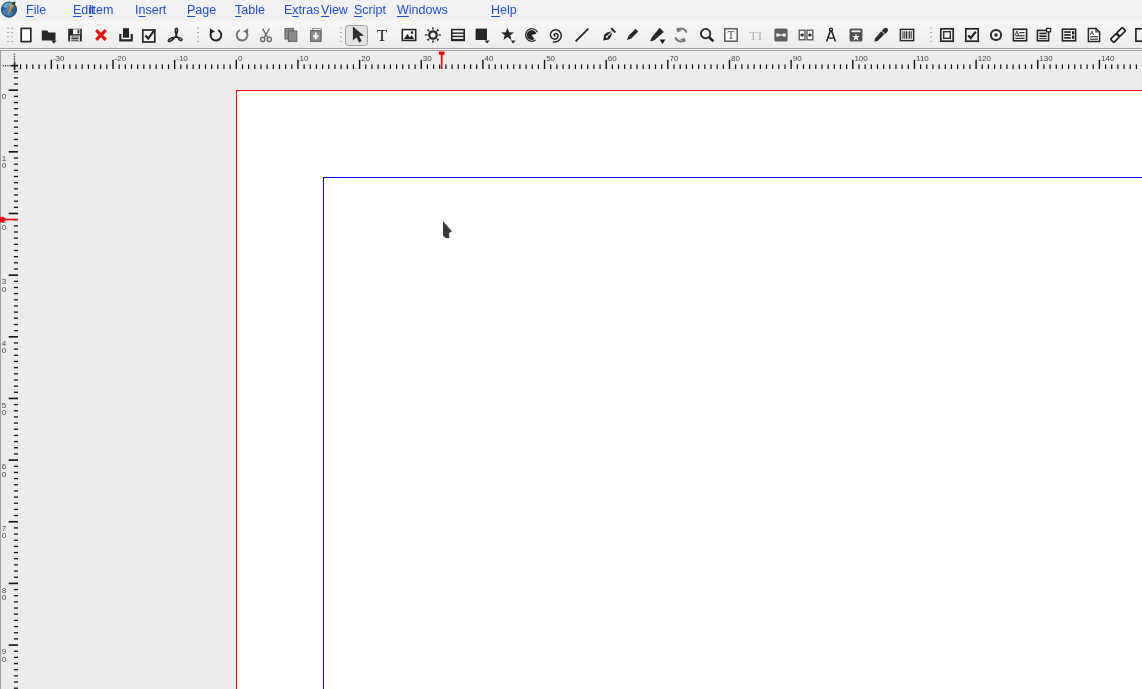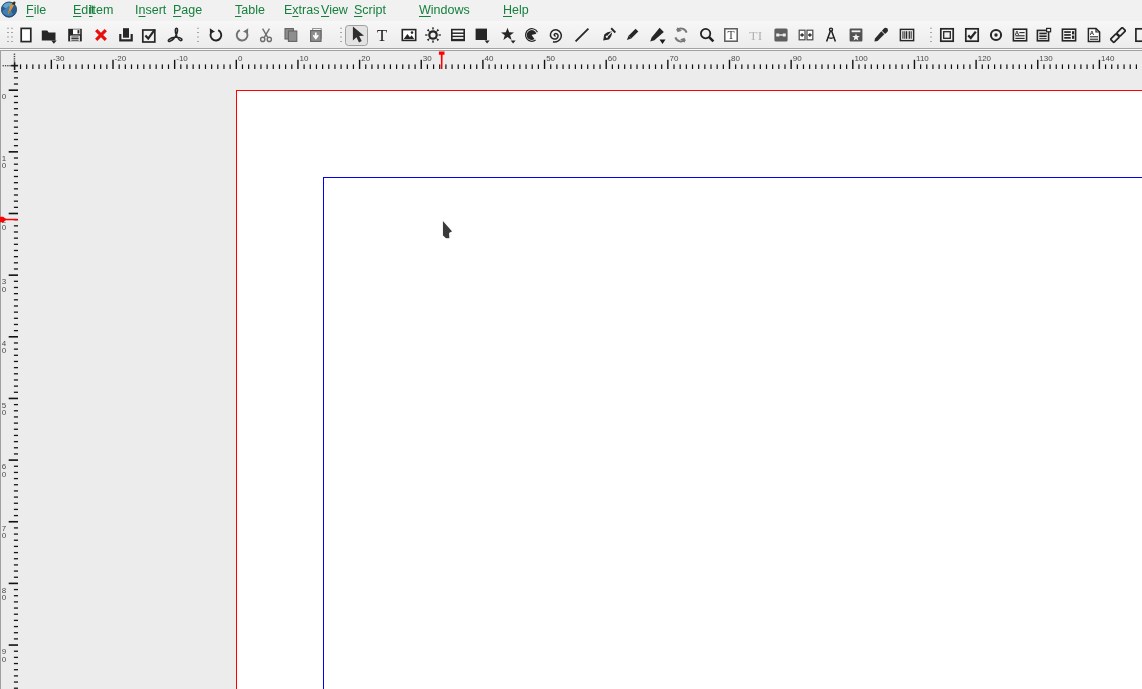--- a/index.html
+++ b/index.html
@@ -1,17 +1,17 @@
 <!DOCTYPE html>
 <html><head><meta charset="utf-8"><style>
 * { margin:0; padding:0; box-sizing:border-box; }
 html,body { width:1142px; height:689px; overflow:hidden; }
 body { font-family:"Liberation Sans",sans-serif; position:relative; background:#f1f1f1; }
 #menubar { position:absolute; left:0; top:0; width:100%; height:21px; background:#f1f1f1; }
-.mi { position:absolute; top:2.5px; font-size:12.5px; color:#15803d; }
+.mi { position:absolute; top:2.5px; font-size:12.5px; color:#1d4ed8; }
 .mi u { text-decoration-thickness:1px; text-underline-offset:2px; }
 #toolbar { position:absolute; left:0; top:21px; width:100%; height:27px;
   background:linear-gradient(#f7f7f7,#ececec); }
 .ti { position:absolute; top:27px; }
 .tbdots { position:absolute; top:26px; height:18px; width:2px;
   background-image:radial-gradient(circle, #9a9a9a 0.8px, transparent 0.95px);
   background-size:2px 4.4px; }
 #tbborder { position:absolute; left:0; top:48px; width:100%; height:3px;
   border-top:1px solid #a3a3a3; border-bottom:1px solid #a0a0a0; background:#fbfbfb; }
 #workspace { position:absolute; left:0; top:51px; width:100%; height:638px; background:#ececec; }
@@ -29,27 +29,27 @@
  <path d="M1 10.4 L8 4.8 L12 13.8 A7.6 7.6 0 0 1 1 10.4 Z" fill="#3f7fb4"></path>
  <circle cx="8" cy="8.6" r="7.6" fill="none" stroke="#16395c" stroke-width="0.8"></circle>
  <path d="M12.6 0.8 c1.2 -0.6 2.3 0.3 1.8 1.5 l-1 1.9 -2.4 -1.6 Z" fill="#3a2c16"></path>
  <path d="M13.2 4 L9.4 10.2 L7.3 13.2 l-0.5 -0.3 0.9 -3.5 2 -6.2 Z" fill="#dd9336"></path>
  <path d="M8 9.6 l1.3 0.8 -2 2.7 Z" fill="#b5741f"></path>
 </svg>
 <span class="mi" style="left:26px"><u>F</u>ile</span>
     <span class="mi" style="left:73px"><u>E</u>dit</span>
     <span class="mi" style="left:89px"><u>I</u>tem</span>
     <span class="mi" style="left:135px">I<u>n</u>sert</span>
-    <span class="mi" style="left:173px"><u>P</u>age</span>
+    <span class="mi" style="left:187px"><u>P</u>age</span>
     <span class="mi" style="left:235px"><u>T</u>able</span>
     <span class="mi" style="left:284px">E<u>x</u>tras</span>
     <span class="mi" style="left:321px"><u>V</u>iew</span>
     <span class="mi" style="left:354px"><u>S</u>cript</span>
-    <span class="mi" style="left:419px"><u>W</u>indows</span>
-    <span class="mi" style="left:503px"><u>H</u>elp</span>
+    <span class="mi" style="left:397px"><u>W</u>indows</span>
+    <span class="mi" style="left:491px"><u>H</u>elp</span>
 </div>
 <div id="toolbar"></div>
 <div class="tbdots" style="left:7px"></div>
 <div class="tbdots" style="left:11px"></div>
 <div class="tbdots" style="left:196.5px"></div>
 <div class="tbdots" style="left:339.5px"></div>
 <div class="tbdots" style="left:930px"></div>
 <div style="position:absolute;left:345px;top:24.5px;width:22.5px;height:21.5px;background:#e3e3e3;border:1px solid #9f9f9f;border-radius:3.5px;box-sizing:border-box"></div>
 <svg style="position:absolute;left:351.5px;top:26px" width="12" height="19" viewBox="0 0 12 19">
     <path d="M0.9 0.4 L0.9 14.6 L4.5 11.2 L7 16.4 L9.7 15.1 L7.2 10 L12 9.8 Z" fill="#2e2e2e"></path>

